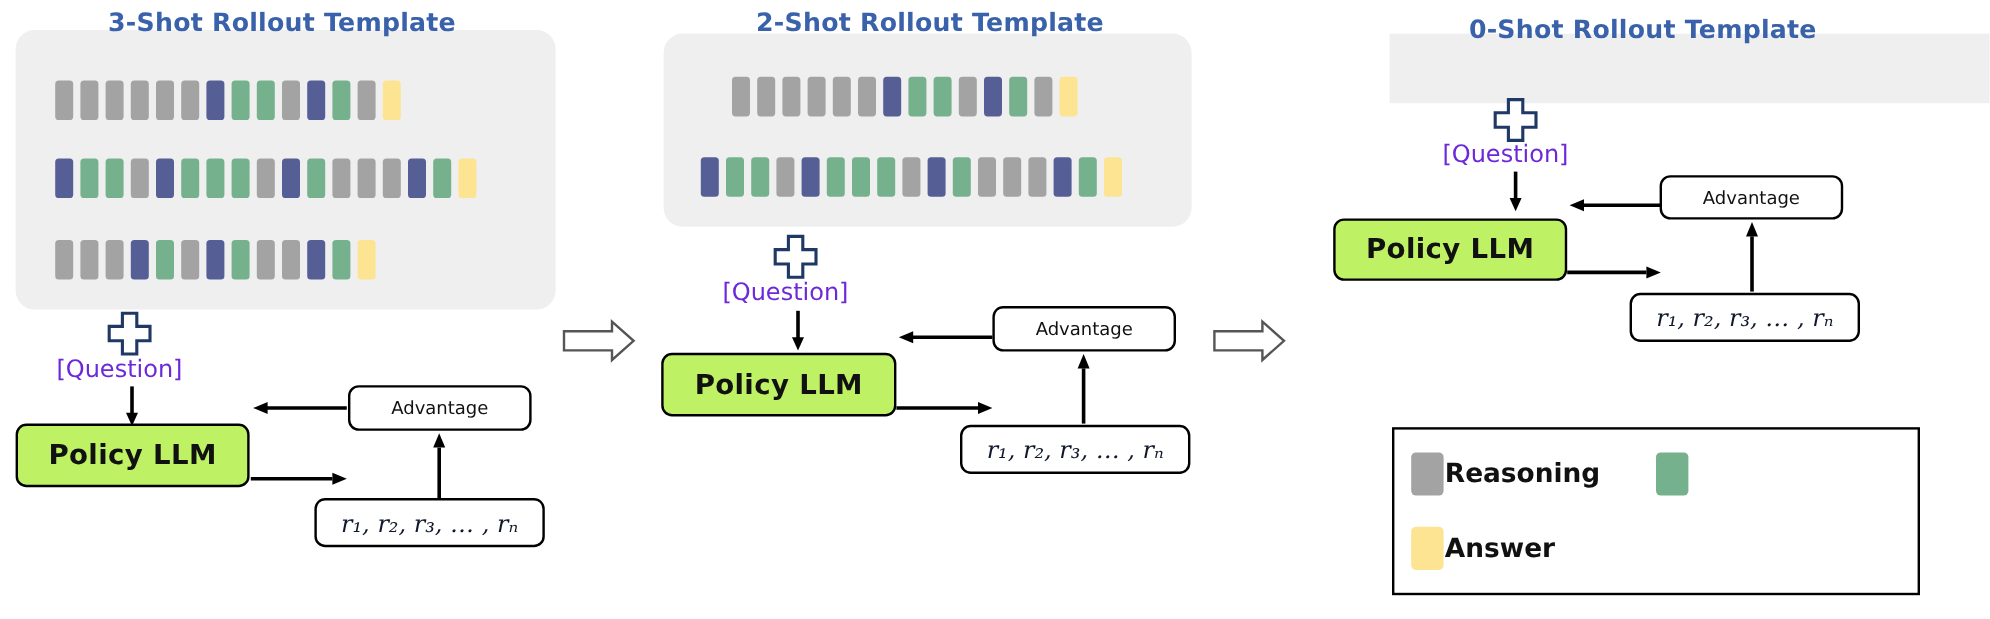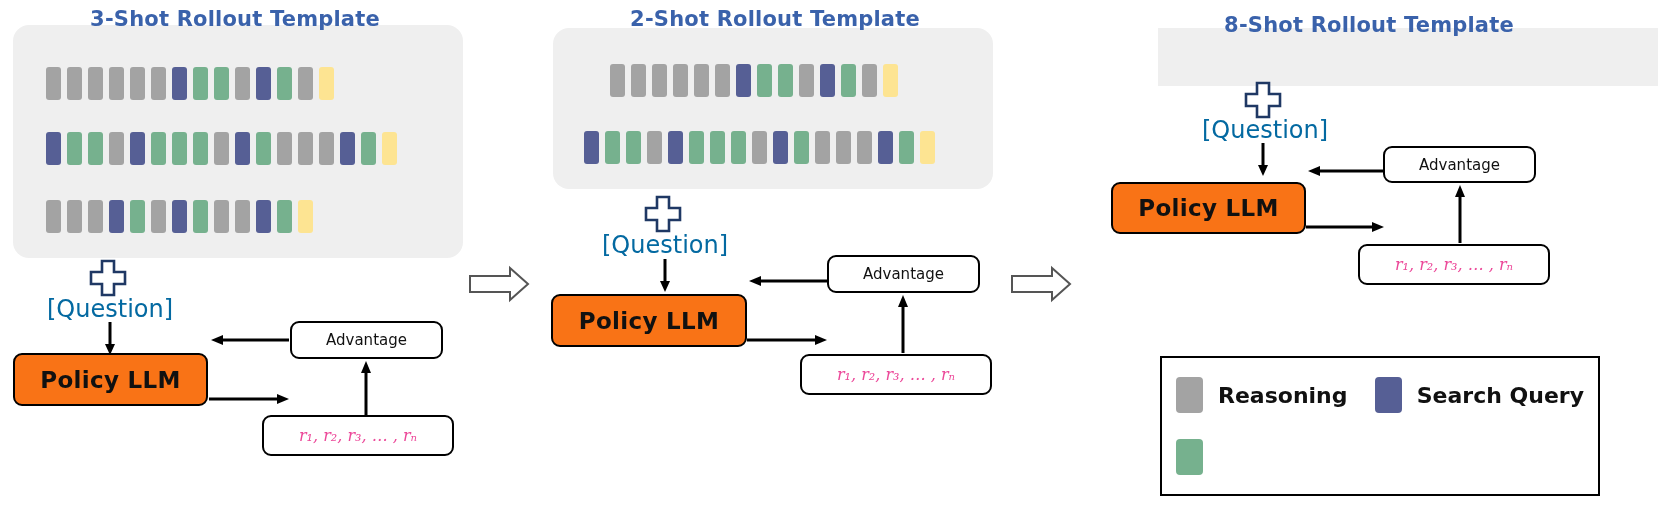--- a/index.html
+++ b/index.html
@@ -58,53 +58,53 @@
   .tok.observation { background: #76b18e; }
   .tok.answer      { background: #fde492; }
 
   
   .plus-icon { position: absolute; }
   .plus-icon svg { display: block; }
 
   .question-label {
     position: absolute;
     font-family: "DejaVu Sans", sans-serif;
-    font-size: 24px;
-    color: #0369a1;
+    font-size: 20px;
+    color: #6d28d9;
     white-space: nowrap;
   }
 
   
   .box {
     position: absolute;
     border: 2px solid #000000;
     border-radius: 9px;
     background: #ffffff;
     display: flex;
     align-items: center;
     justify-content: center;
     box-sizing: border-box;
     white-space: nowrap;
   }
   .box.policy {
-    background: #f97316;
+    background: #bef264;
     font-size: 23px;
     font-weight: bold;
     color: #111;
     letter-spacing: 0.3px;
   }
   .box.advantage {
     font-size: 15px;
     color: #111;
   }
   .box.rewards {
     font-family: "DejaVu Serif", serif;
     font-style: italic;
-    font-size: 16px;
-    color: #ec4899;
+    font-size: 20px;
+    color: #0f172a;
   }
 
   
   .arrow-svg { position: absolute; overflow: visible; }
 
   
   .block-arrow { position: absolute; }
 
   
   #legend {
@@ -118,21 +118,21 @@
     box-sizing: border-box;
     display: grid;
     grid-template-columns: 1fr 1fr;
     grid-template-rows: 1fr 1fr;
     align-items: center;
     padding: 6px 14px;
   }
   .legend-item {
     display: flex;
     align-items: center;
-    gap: 15px;
+    gap: 1px;
   }
   .legend-swatch {
     width: 27px;
     height: 36px;
     border-radius: 4px;
     flex: 0 0 auto;
   }
   .legend-label {
     font-family: "DejaVu Sans", sans-serif;
     font-size: 22px;
@@ -320,21 +320,21 @@
 </div>
 
 <div class="block-arrow" style="left:1010px; top:265px;">
   <svg width="62" height="38" viewBox="0 0 62 38">
     <path d="M2 11 L42 11 L42 3 L60 19 L42 35 L42 27 L2 27 Z" fill="#ffffff" stroke="#555555" stroke-width="2"></path>
   </svg>
 </div>
 
 <div class="panel" id="panel-3">
 
-  <div class="panel-title">8-Shot Rollout Template</div>
+  <div class="panel-title">0-Shot Rollout Template</div>
 
   <div class="token-card" style="left:78px; top:28px; width:500px; height:58px; border-radius:0;"></div>
 
   <div class="plus-icon" style="left:162px; top:79px;">
     <svg width="42" height="42" viewBox="0 0 42 42">
       <path d="M15 4 H27 V15 H38 V27 H27 V38 H15 V27 H4 V15 H15 Z" fill="#ffffff" stroke="#1f3864" stroke-width="2.6" stroke-linejoin="miter"></path>
     </svg>
   </div>
 
   <div class="question-label" style="left:122px; top:116px;">[Question]</div>
@@ -365,19 +365,19 @@
     <path d="M7 2 L2 14 L12 14 Z" fill="#000"></path>
   </svg>
 </div>
 
 <div id="legend">
   <div class="legend-item">
     <span class="legend-swatch" id="sw0" style="background: rgb(163, 163, 163);"></span>
     <span class="legend-label">Reasoning</span>
   </div>
   <div class="legend-item">
-    <span class="legend-swatch" id="sw1" style="background: rgb(86, 95, 149);"></span>
-    <span class="legend-label">Search Query</span>
+    <span class="legend-swatch" id="sw2" style="background: rgb(118, 177, 142);"></span>
   </div>
   <div class="legend-item">
-    <span class="legend-swatch" id="sw2" style="background: rgb(118, 177, 142);"></span>
+    <span class="legend-swatch" id="sw3" style="background: rgb(253, 228, 146);"></span>
+    <span class="legend-label">Answer</span>
   </div>
 </div>
 
 </body></html>

